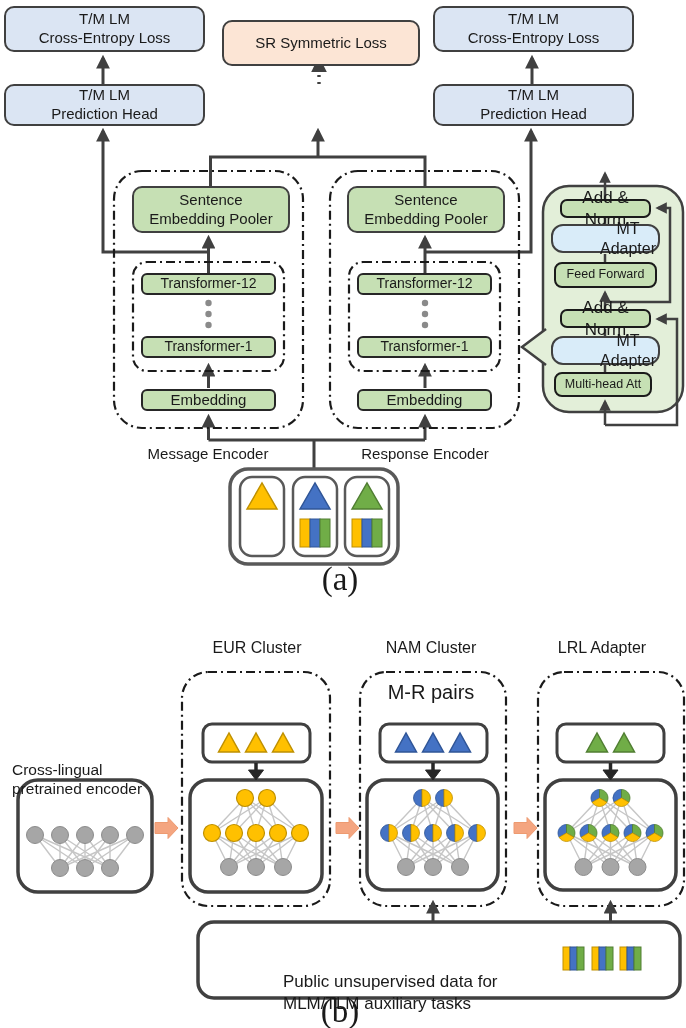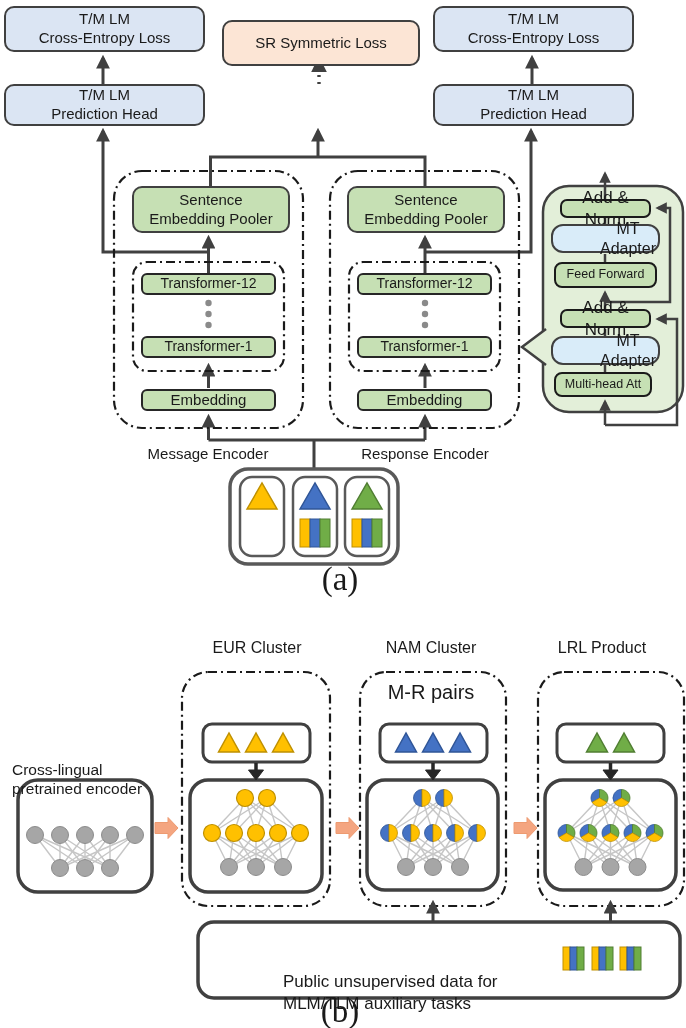--- a/index.html
+++ b/index.html
@@ -347,21 +347,21 @@
 
 <div class="tbox anorm" style="left:560px;top:199px;width:91px;height:19px;">Add &amp; Norm</div>
 <div class="tbox mtad" style="left:551px;top:224px;width:109px;height:29px;">MT Adapter</div>
 <div class="tbox gsmall" style="left:554px;top:262px;width:103px;height:26px;">Feed Forward</div>
 <div class="tbox anorm" style="left:560px;top:309px;width:91px;height:19px;">Add &amp; Norm</div>
 <div class="tbox mtad" style="left:551px;top:336px;width:109px;height:29px;">MT Adapter</div>
 <div class="tbox gsmall" style="left:554px;top:372px;width:98px;height:25px;">Multi-head Att</div>
 
 <div class="tbox lbl" style="left:197px;top:638px;width:120px;height:20px;font-size:16px;">EUR Cluster</div>
 <div class="tbox lbl" style="left:371px;top:638px;width:120px;height:20px;font-size:16px;">NAM Cluster</div>
-<div class="tbox lbl" style="left:542px;top:638px;width:120px;height:20px;font-size:16px;">LRL Product</div>
+<div class="tbox lbl" style="left:542px;top:638px;width:120px;height:20px;font-size:16px;">LRL Adapter</div>
 <div class="tbox lbl" style="left:371px;top:682px;width:120px;height:20px;font-size:20px;">M-R pairs</div>
 <div class="tbox lbl left" style="left:12px;top:724px;width:180px;height:44px;font-size:15.5px;">Cross-lingual
 pretrained encoder</div>
 <div class="tbox lbl left" style="left:283px;top:937px;width:260px;height:46px;font-size:17px;line-height:1.3;">Public unsupervised data for
 MLM/TLM auxiliary tasks</div>
 <div class="tbox cap" style="left:300px;top:994px;width:80px;height:36px;">(b)</div>
 
 </div>
 
 </body></html>

